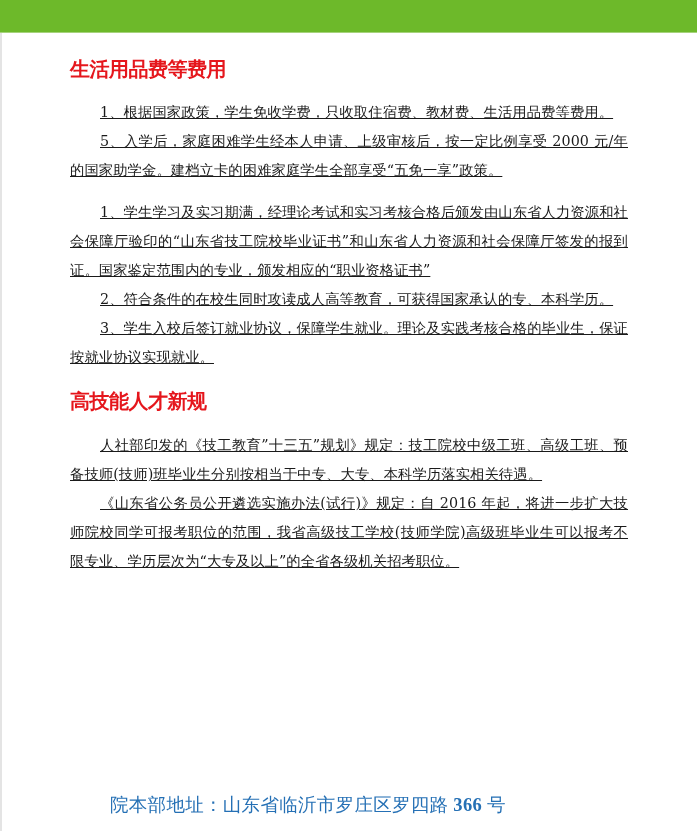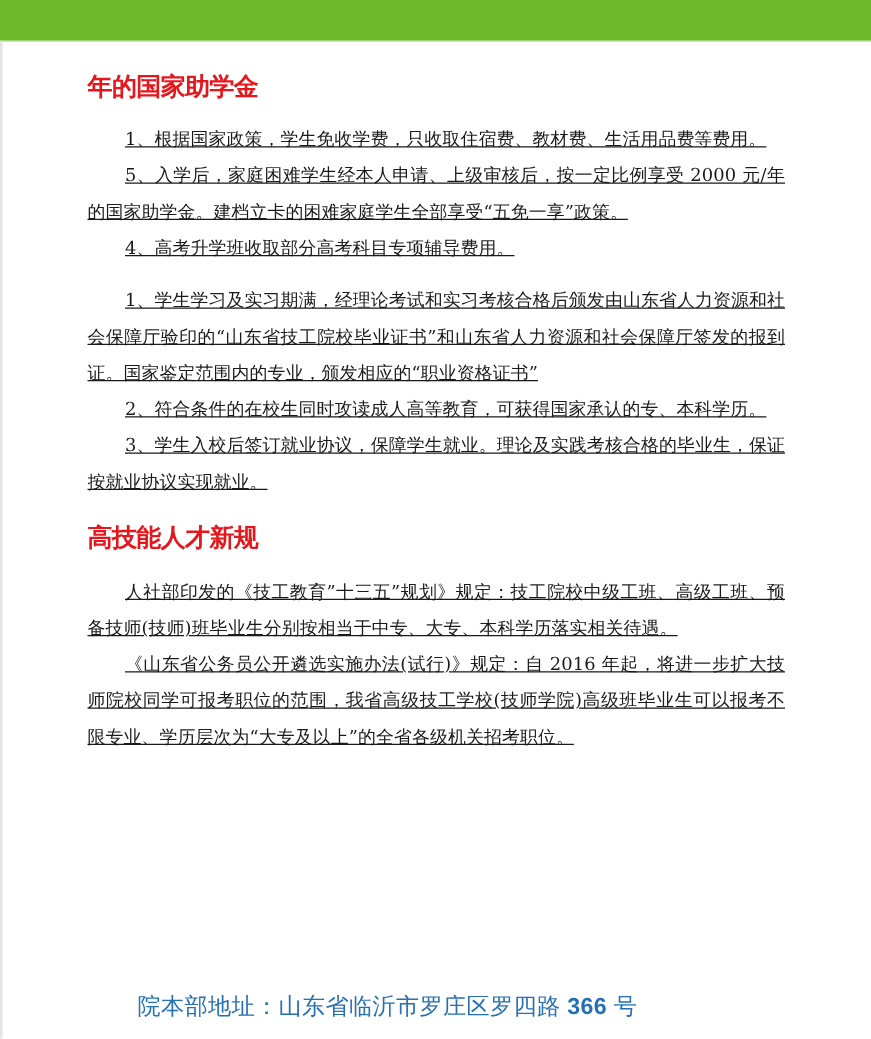--- a/index.html
+++ b/index.html
@@ -58,21 +58,21 @@
     .sec1-title { margin-top: 0; }
     .sec1-body { margin-top: 12px; }
     .sec2-title { margin-top: 9px; }
     .sec2-body { margin-top: 13px; }
     .sec3-title { margin-top: 12px; }
     .sec3-body { margin-top: 13px; }
     .address {
       position: absolute;
       left: 110px;
       top: 792px;
-      font-family: Liberation Sans, sans-serif;
+      font-family: Liberation Serif, serif;
       font-size: 18.5px;
       color: #2570b5;
       white-space: nowrap;
       letter-spacing: 0.3px;
     }
     .address .num { font-weight: bold; }
     .cutoff {
       position: absolute;
       left: 110px;
       top: 826px;
@@ -83,25 +83,24 @@
   </style>
 </head>
 <body>
 
 <div class="top-bar"></div>
 <div class="left-rule"></div>
 
 <div class="content">
 
   <section>
-    <h2 class="section-title sec1-title">年的国家助学金</h2>
+    <h2 class="section-title sec1-title">生活用品费等费用</h2>
     <div class="sec1-body">
       <p class="para">1、根据国家政策，学生免收学费，只收取住宿费、教材费、生活用品费等费用。</p>
       <p class="para">5、入学后，家庭困难学生经本人申请、上级审核后，按一定比例享受 2000 元/年的国家助学金。建档立卡的困难家庭学生全部享受“五免一享”政策。</p>
-      <p class="para">4、高考升学班收取部分高考科目专项辅导费用。</p>
     </div>
   </section>
 
   <section>
     <div class="sec2-body">
       <p class="para">1、学生学习及实习期满，经理论考试和实习考核合格后颁发由山东省人力资源和社会保障厅验印的“山东省技工院校毕业证书”和山东省人力资源和社会保障厅签发的报到证。国家鉴定范围内的专业，颁发相应的“职业资格证书”</p>
       <p class="para">2、符合条件的在校生同时攻读成人高等教育，可获得国家承认的专、本科学历。</p>
       <p class="para">3、学生入校后签订就业协议，保障学生就业。理论及实践考核合格的毕业生，保证按就业协议实现就业。</p>
     </div>
   </section>

